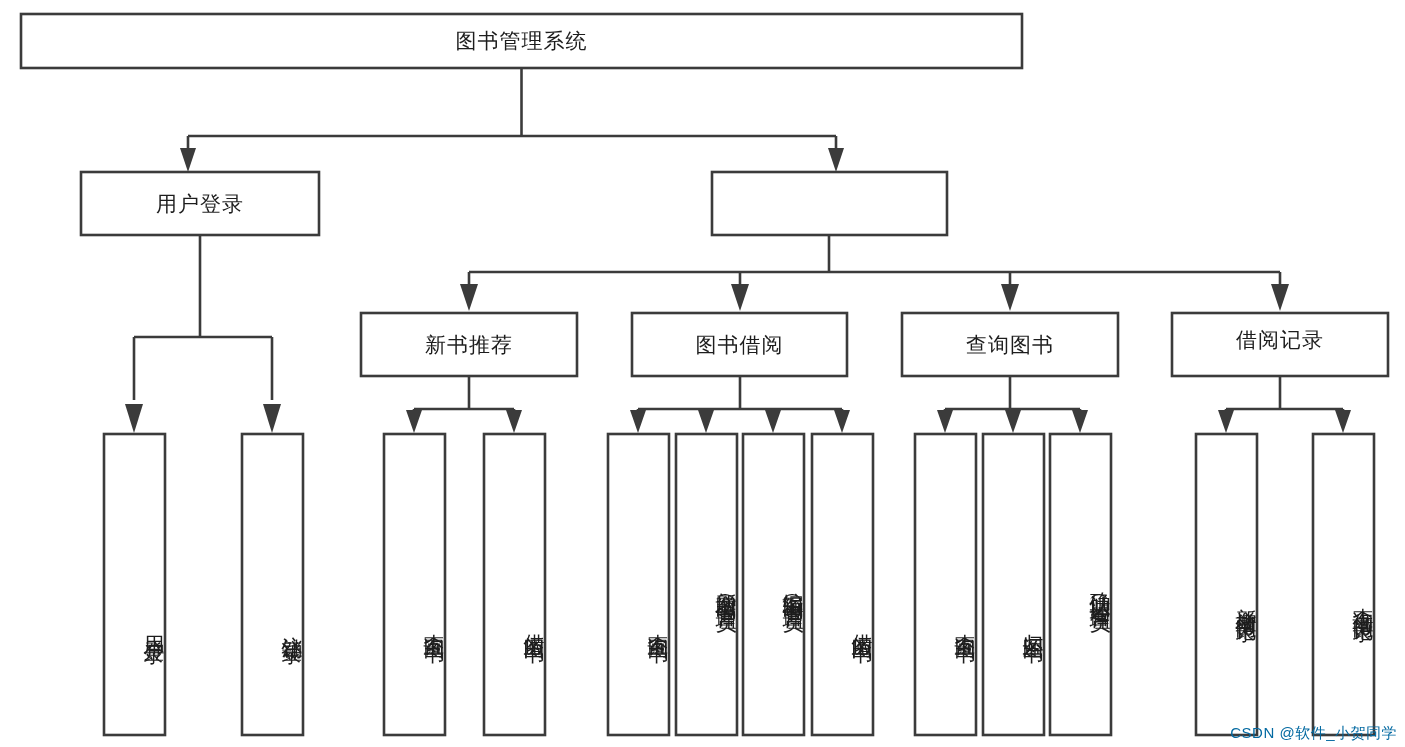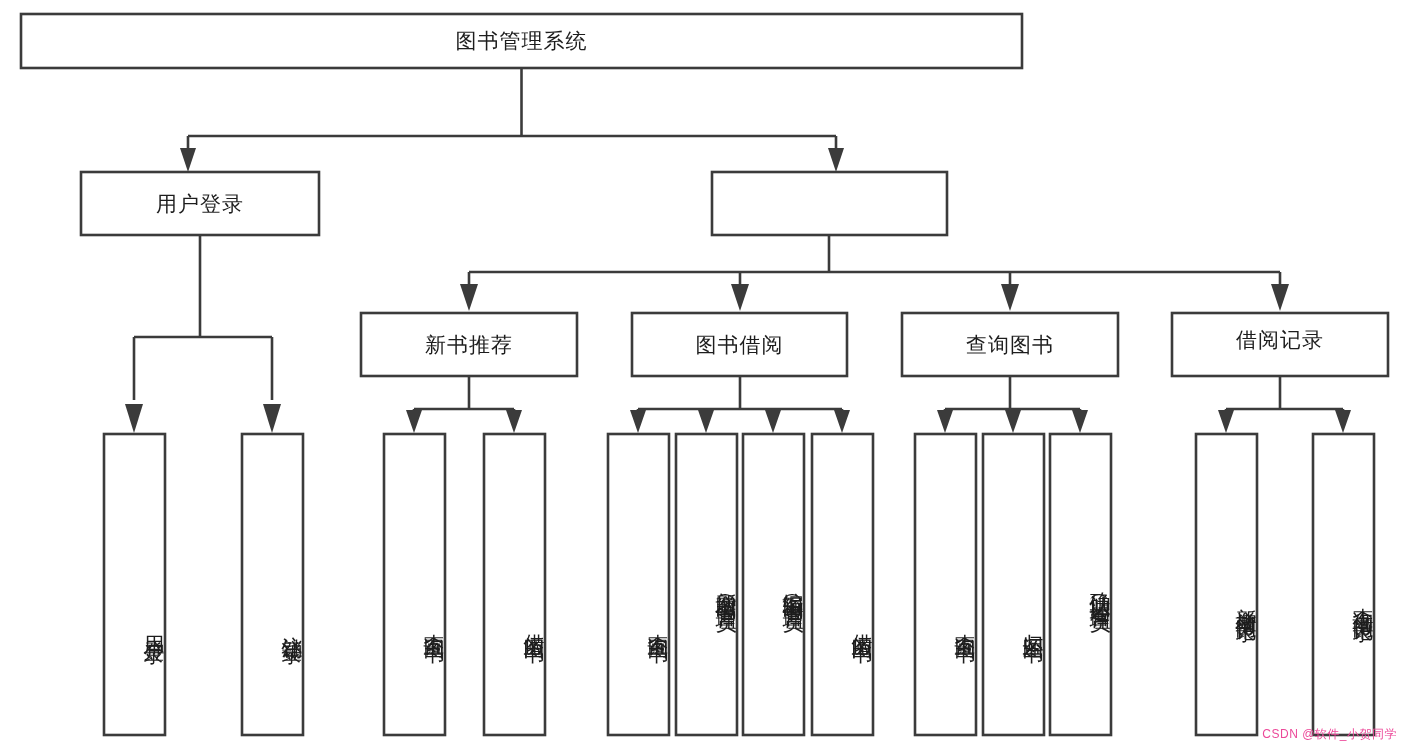--- a/index.html
+++ b/index.html
@@ -63,22 +63,22 @@
     text-orientation: upright;
     letter-spacing: 3px;
     line-height: 1;
     pointer-events: none;
     overflow: hidden;
   }
   .watermark {
     position: absolute;
     right: 8px;
     bottom: 4px;
-    font-size: 12px;
-    color: #ec4899;
+    font-size: 15px;
+    color: #0369a1;
     letter-spacing: 0.5px;
     white-space: nowrap;
     pointer-events: none;
     margin-top: 40px;
   }
 </style>
 </head>
 <body>
 
 <div id="diagram-root">

